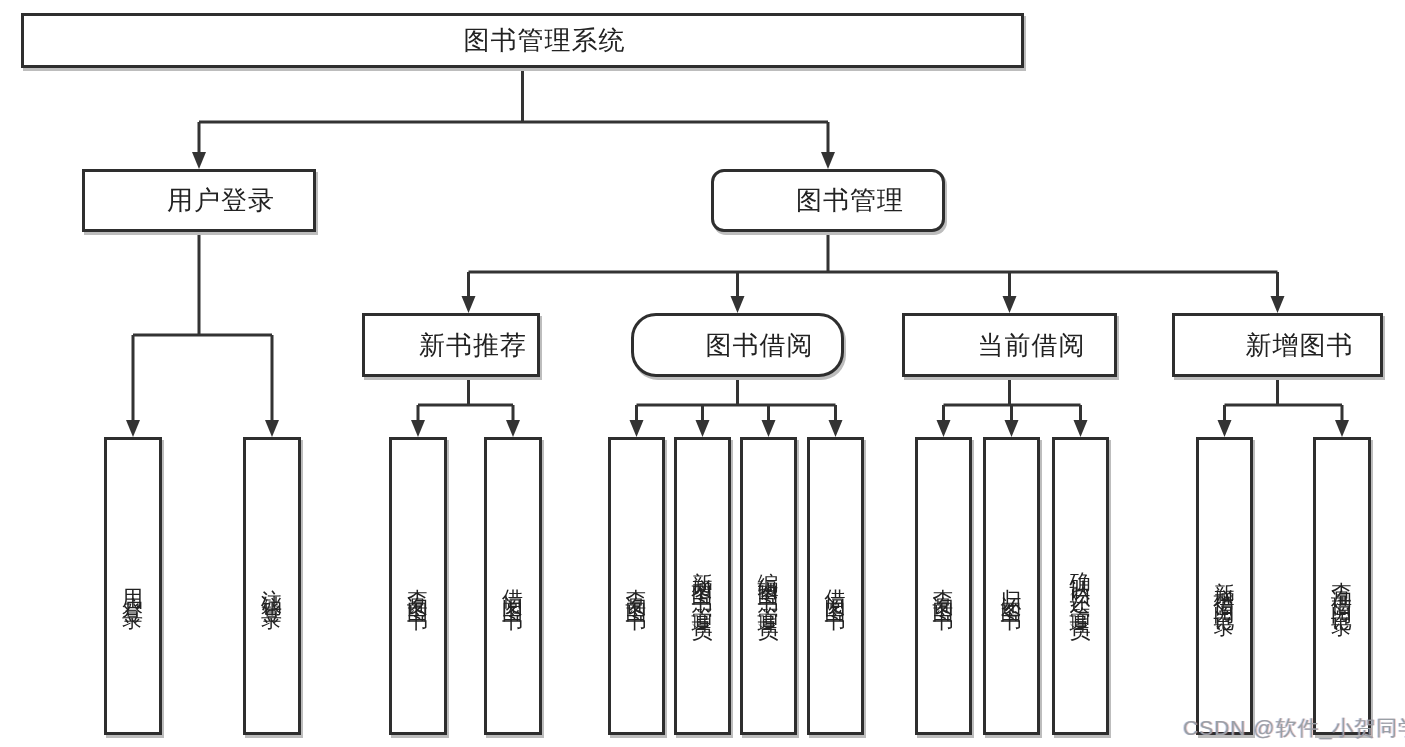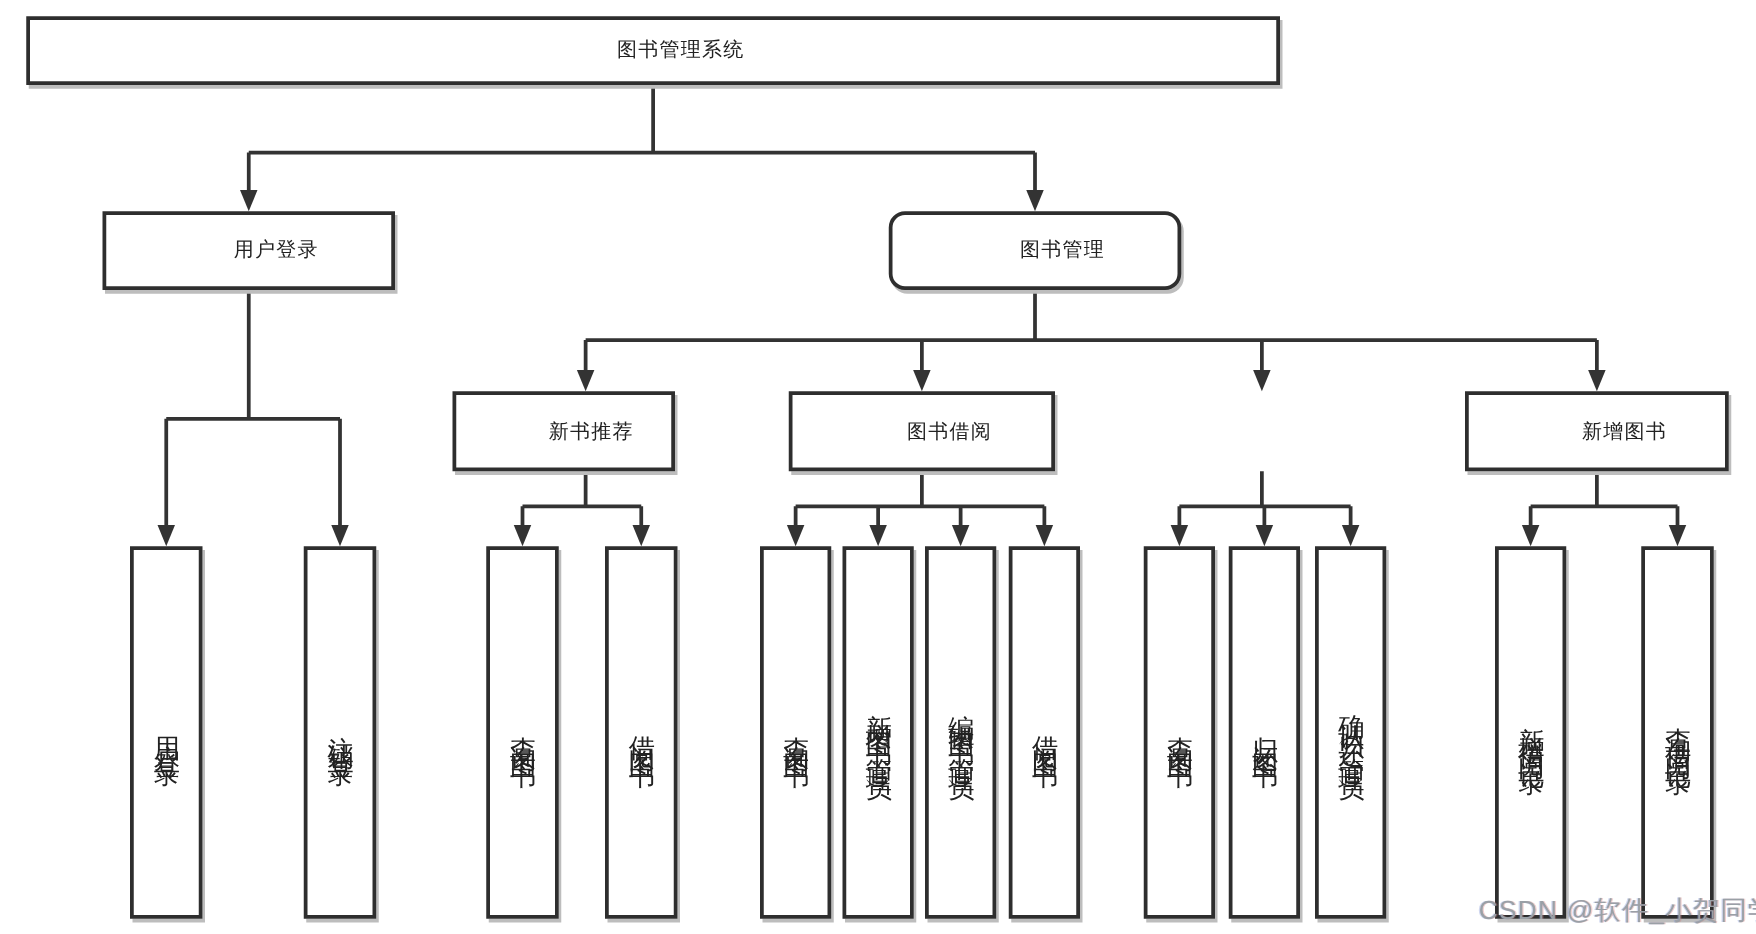--- a/index.html
+++ b/index.html
@@ -22,21 +22,21 @@
     box-sizing: border-box;
     background: #ffffff;
     border: 3px solid #2e2e2e;
     box-shadow: 2px 3px 0 #bdbdbd;
     display: flex;
     align-items: center;
     justify-content: center;
     color: #222222;
     z-index: 2;
   }
-  .hnode { font-size: 16px; letter-spacing: 1px; padding-left: 44px; }
+  .hnode { font-size: 26px; letter-spacing: 1px; padding-left: 44px; }
   .vnode { font-size: 21px; }
   .vnode .vtext {
     writing-mode: vertical-rl;
     text-orientation: mixed;
     letter-spacing: 7px;
     line-height: 1;
   }
   #watermark {
     position: absolute;
     left: 1183px;
@@ -101,22 +101,25 @@
   <div class="node hnode" style="left:82px; top:169px; width:234px; height:63px;">
     <span>用户登录</span>
   </div>
   <div class="node hnode" style="left:711px; top:169px; width:234px; height:63px;border-radius:13px;">
     <span>图书管理</span>
   </div>
 
   <div class="node hnode" style="left:362px; top:313px; width:178px; height:64px;">
     <span>新书推荐</span>
   </div>
-  <div class="node hnode" style="left:631px; top:313px; width:213px; height:64px;">
+  <div class="node hnode" style="left:631px; top:313px; width:213px; height:64px;border-radius:25px;">
     <span>图书借阅</span>
+  </div>
+  <div class="node hnode" style="left:902px; top:313px; width:215px; height:64px;">
+    <span>当前借阅</span>
   </div>
   <div class="node hnode" style="left:1172px; top:313px; width:211px; height:64px;">
     <span>新增图书</span>
   </div>
 
   <div class="node vnode" style="left:104px; top:437px; width:58px; height:298px;">
     <span class="vtext">用户登录</span>
   </div>
   <div class="node vnode" style="left:243px; top:437px; width:58px; height:298px;">
     <span class="vtext">注销登录</span>

